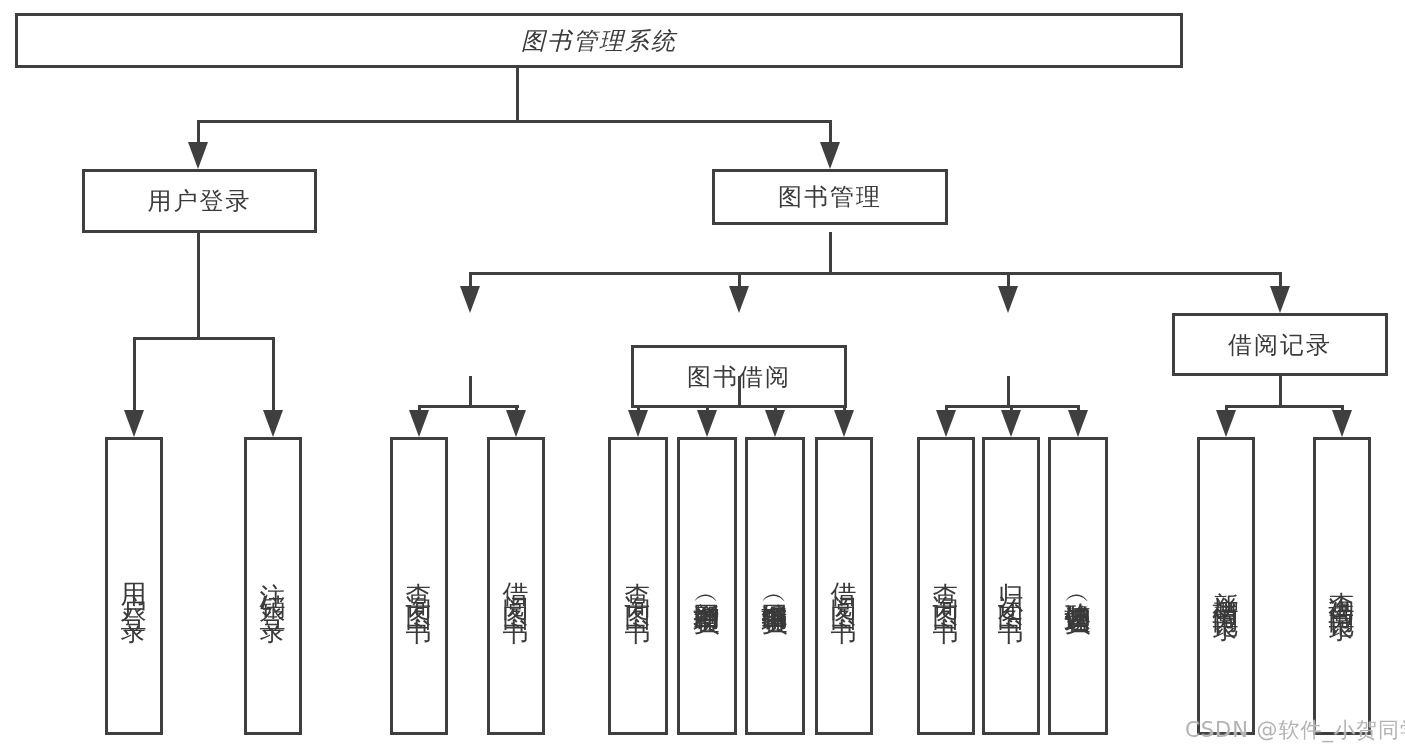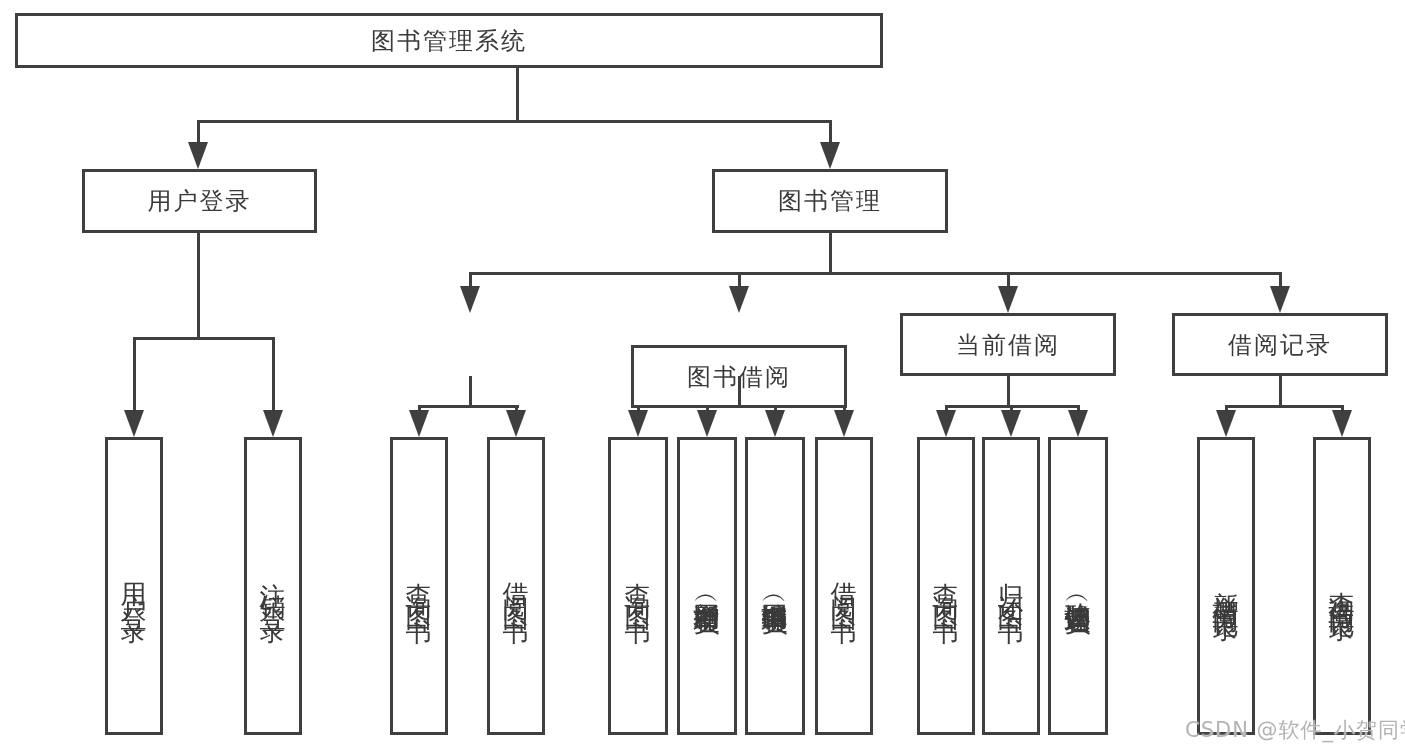--- a/index.html
+++ b/index.html
@@ -52,52 +52,51 @@
     letter-spacing:1px;
     text-shadow:0 0 2px #ffffff;
     white-space:nowrap;
   }
 </style>
 </head>
 <body>
 
 <div class="canvas">
 
-  <div class="node" style="left:15px;top:13px;width:868px;height:55px;">图书管理系统</div>
+  <div class="node" style="left:15px;top:13px;width:1168px;height:55px;font-style:italic;">图书管理系统</div>
 
   <div class="vl" style="left:515.5px;top:68px;height:53px;"></div>
   <div class="hl" style="left:196.5px;top:120px;width:635px;"></div>
   <div class="vl" style="left:196.5px;top:120px;height:24px;"></div>
   <div class="ar" style="left:188px;top:142px;"></div>
   <div class="vl" style="left:828.5px;top:120px;height:24px;"></div>
   <div class="ar" style="left:820px;top:142px;"></div>
 
   <div class="node" style="left:82px;top:169px;width:235px;height:64px;">用户登录</div>
-  <div class="node" style="left:712px;top:169px;width:236px;height:64px;">图书管理</div>
+  <div class="node" style="left:712px;top:169px;width:236px;height:56px;">图书管理</div>
 
   <div class="vl" style="left:196.5px;top:232px;height:106px;"></div>
   <div class="hl" style="left:132.5px;top:337px;width:142px;"></div>
   <div class="vl" style="left:132.5px;top:337px;height:75px;"></div>
   <div class="ar" style="left:124px;top:410px;"></div>
   <div class="vl" style="left:271.5px;top:337px;height:75px;"></div>
   <div class="ar" style="left:263px;top:410px;"></div>
 
   <div class="vl" style="left:828.5px;top:232px;height:42px;"></div>
   <div class="hl" style="left:468.5px;top:272px;width:813px;"></div>
   <div class="vl" style="left:468.5px;top:272px;height:17px;"></div>
   <div class="ar" style="left:460px;top:286px;"></div>
   <div class="vl" style="left:737.5px;top:272px;height:17px;"></div>
   <div class="ar" style="left:729px;top:286px;"></div>
   <div class="vl" style="left:1006.5px;top:272px;height:17px;"></div>
   <div class="ar" style="left:998px;top:286px;"></div>
   <div class="vl" style="left:1278.5px;top:272px;height:17px;"></div>
   <div class="ar" style="left:1270px;top:286px;"></div>
 
   <div class="node" style="left:631px;top:313px;width:216px;height:63px;margin-top:32px;">图书借阅</div>
-  <div class="node" style="left:900px;top:313px;width:216px;height:63px;">当前借阅</div>
   <div class="node" style="left:1172px;top:313px;width:216px;height:63px;">借阅记录</div>
 
   <div class="vl" style="left:468.5px;top:376px;height:31px;"></div>
   <div class="hl" style="left:417.5px;top:405px;width:101px;"></div>
   <div class="vl" style="left:417.5px;top:405px;height:8px;"></div>
   <div class="ar" style="left:409px;top:410px;"></div>
   <div class="vl" style="left:514.5px;top:405px;height:8px;"></div>
   <div class="ar" style="left:506px;top:410px;"></div>
 
   <div class="vl" style="left:737.5px;top:376px;height:31px;"></div>

